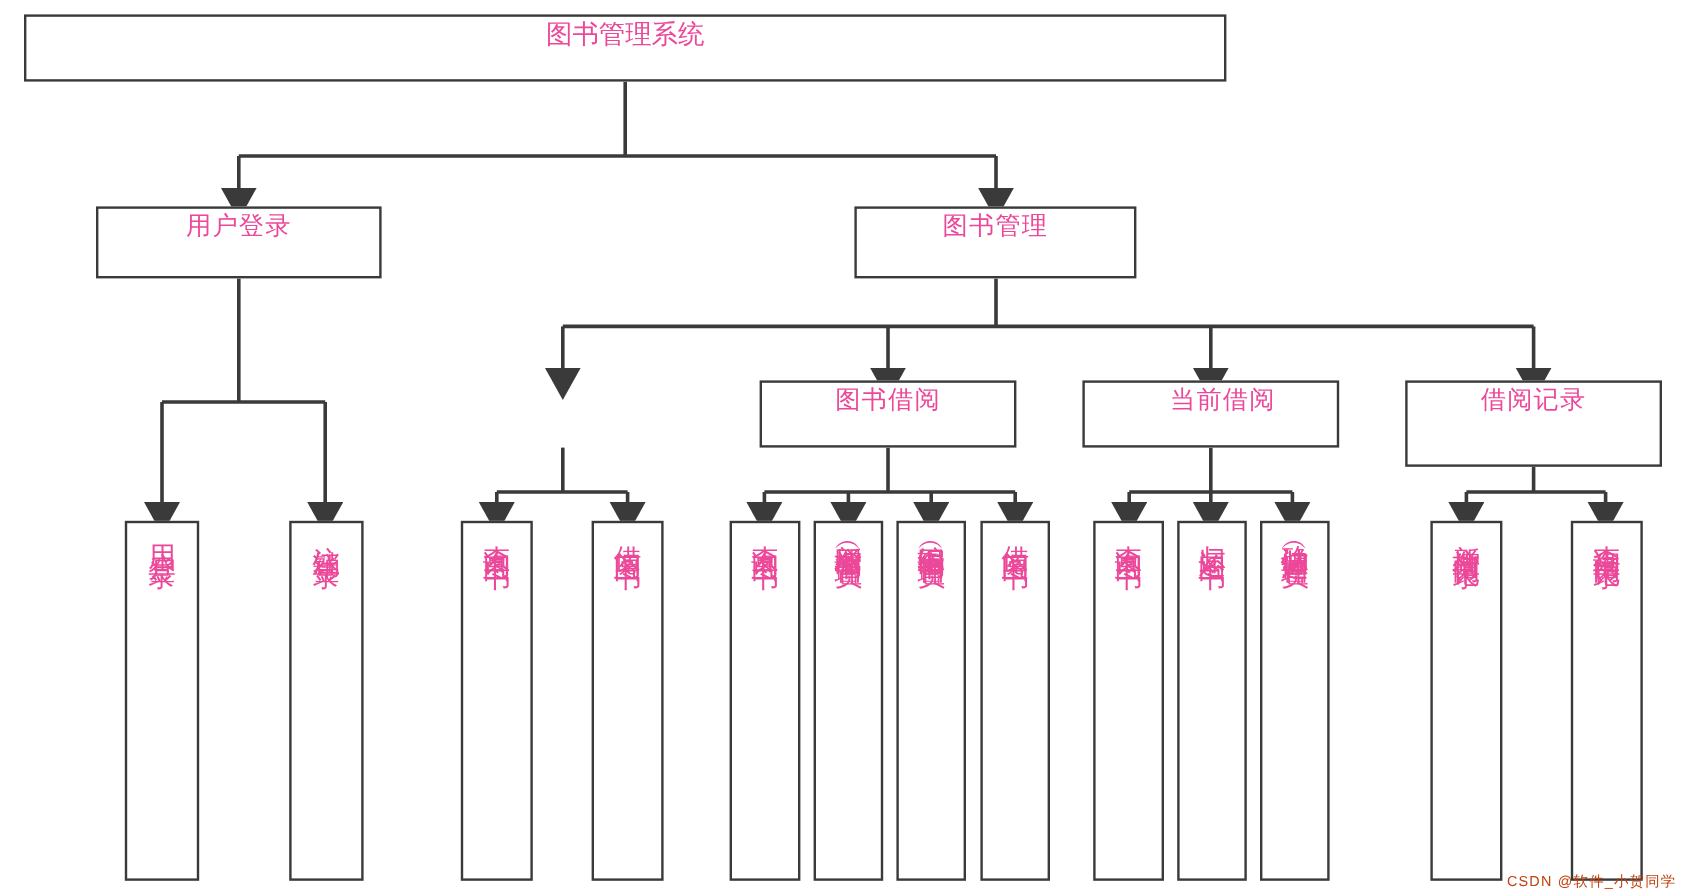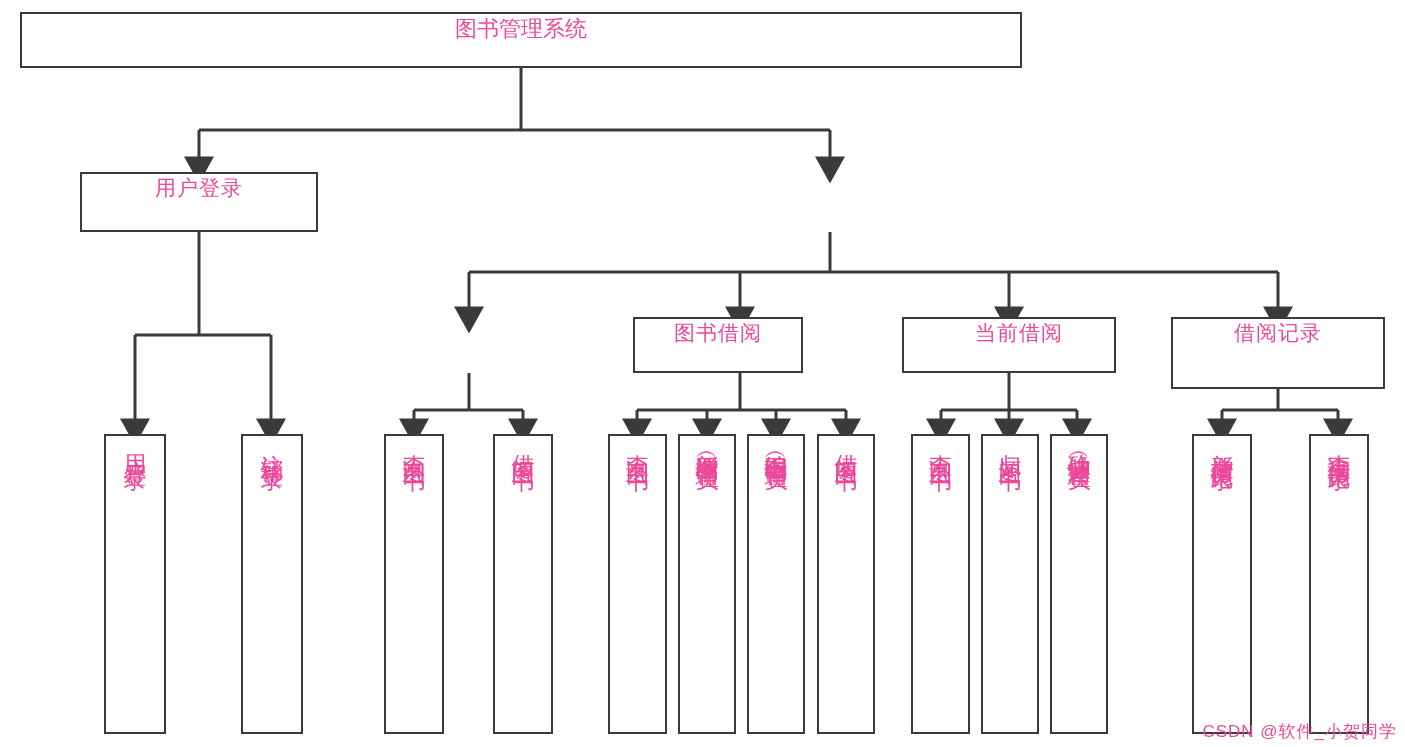--- a/index.html
+++ b/index.html
@@ -29,22 +29,22 @@
     writing-mode:vertical-rl;
     text-orientation:upright;
     letter-spacing:5px;
     line-height:1;
     white-space:nowrap;
   }
 
   .watermark{
     position:absolute;
     right:8px;bottom:4px;
-    font-size:17px;
-    color:#ec4899;
+    font-size:12px;
+    color:#c2410c;
     letter-spacing:1px;
     white-space:nowrap;
     pointer-events:none;
   }
 </style>
 </head>
 <body>
 
 <div id="stage">
 
@@ -98,22 +98,25 @@
     </g>
   </svg>
 
   <div class="node root" style="left:20px;top:12px;width:1002px;height:56px;">
     <span>图书管理系统</span>
   </div>
 
   <div class="node h" style="left:80px;top:172px;width:238px;height:60px;">
     <span>用户登录</span>
   </div>
+  <div class="node h" style="left:712px;top:172px;width:235px;height:60px;">
+    <span>图书管理</span>
+  </div>
 
-  <div class="node h" style="left:633px;top:317px;width:170px;height:56px;">
+  <div class="node h" style="left:633px;top:317px;width:214px;height:56px;">
     <span>图书借阅</span>
   </div>
   <div class="node h" style="left:902px;top:317px;width:214px;height:56px;padding-left:20px;">
     <span>当前借阅</span>
   </div>
   <div class="node h" style="left:1171px;top:317px;width:214px;height:72px;">
     <span>借阅记录</span>
   </div>
 
   <div class="node" style="left:104px;top:434px;width:62px;height:300px;">

